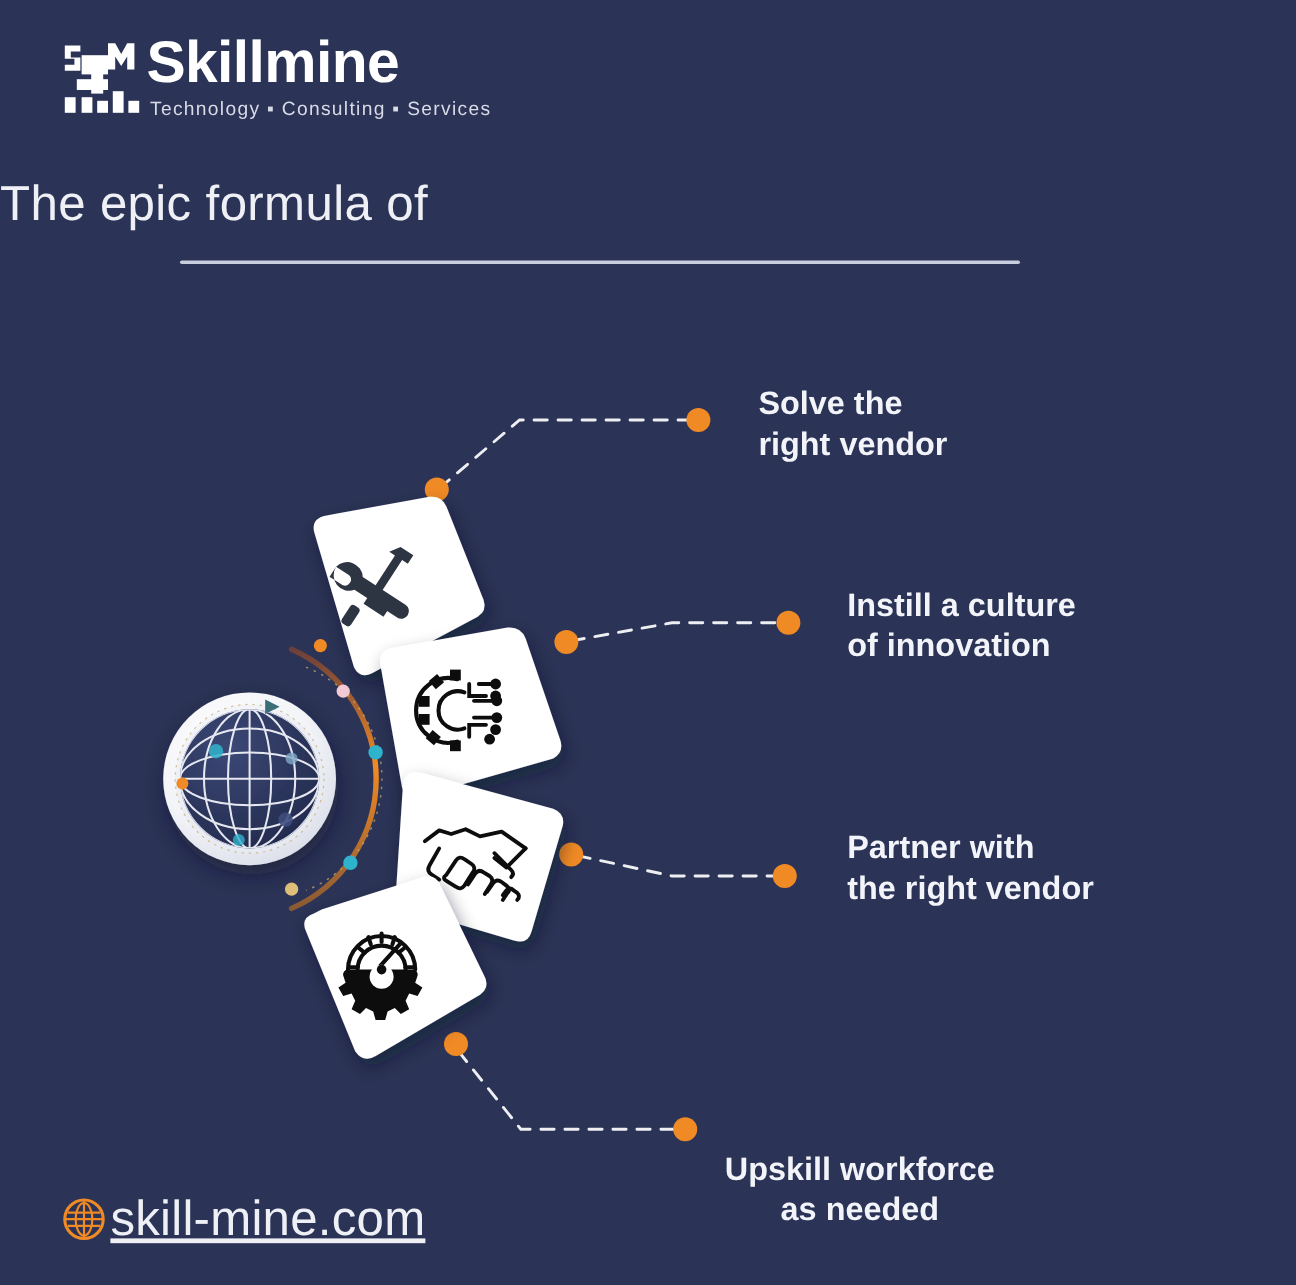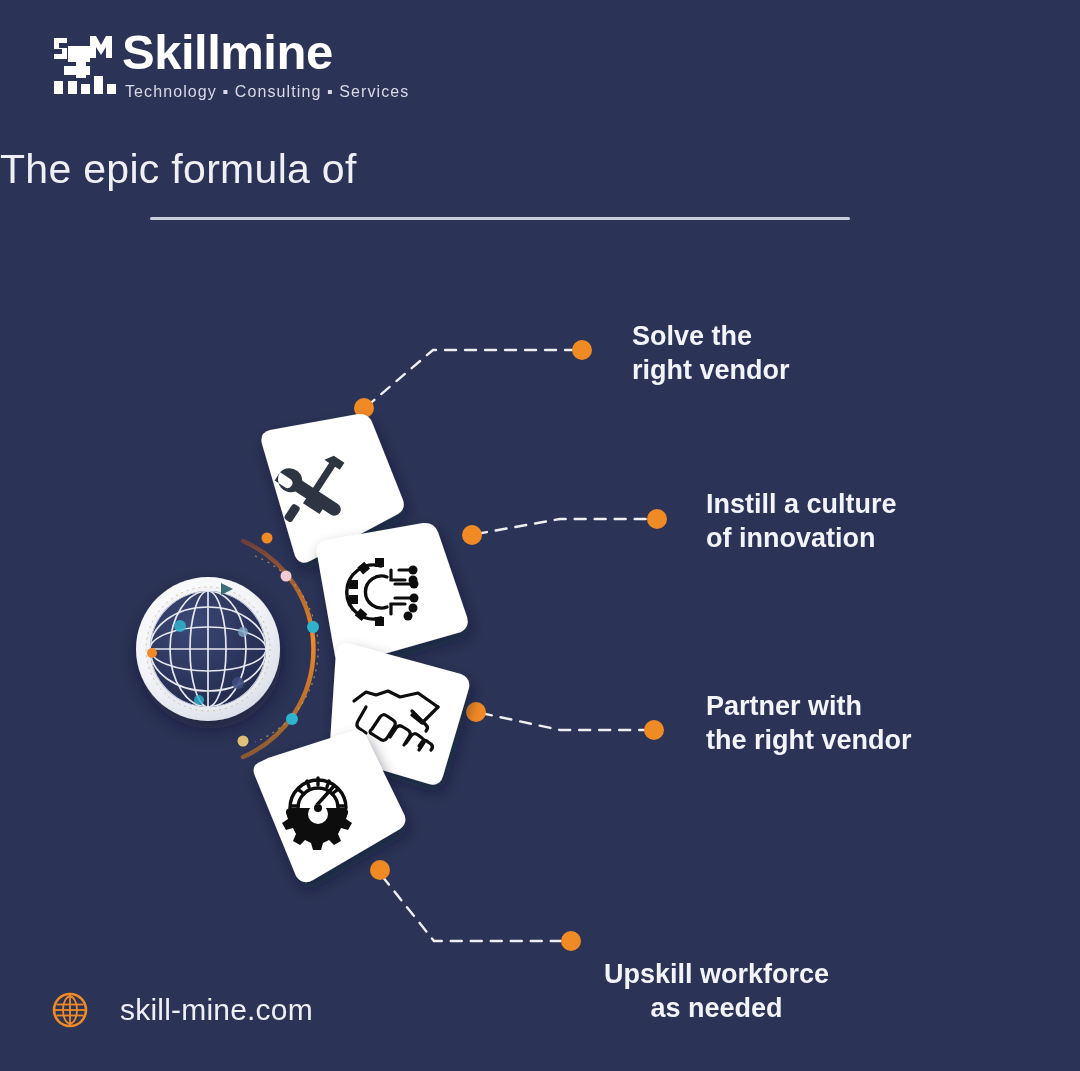--- a/index.html
+++ b/index.html
@@ -113,24 +113,25 @@
     top: 992px;
     display: flex;
     align-items: center;
   }
   #footer-globe {
     width: 36px;
     height: 36px;
     flex: 0 0 auto;
   }
   #footer-url {
-    margin-left: 32px;
+    margin-left: 4px;
     color: #eef0f6;
-    font-size: 30px;
+    font-size: 41px;
     letter-spacing: 0.2px;
+    text-decoration: underline;
   }
 </style>
 </head>
 <body>
 
 <div id="poster">
 
   <div id="logo-block">
     <svg id="logo-mark" viewBox="0 0 72 66">
       <g fill="#ffffff">

